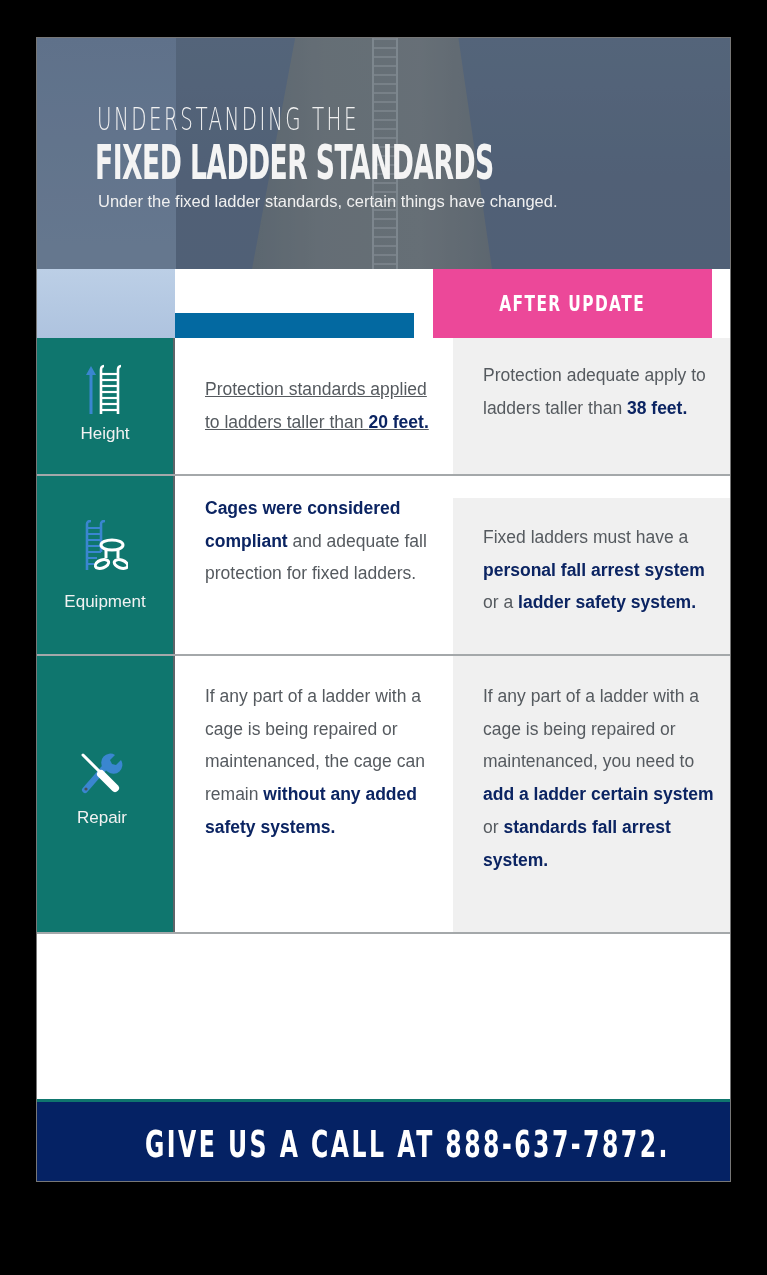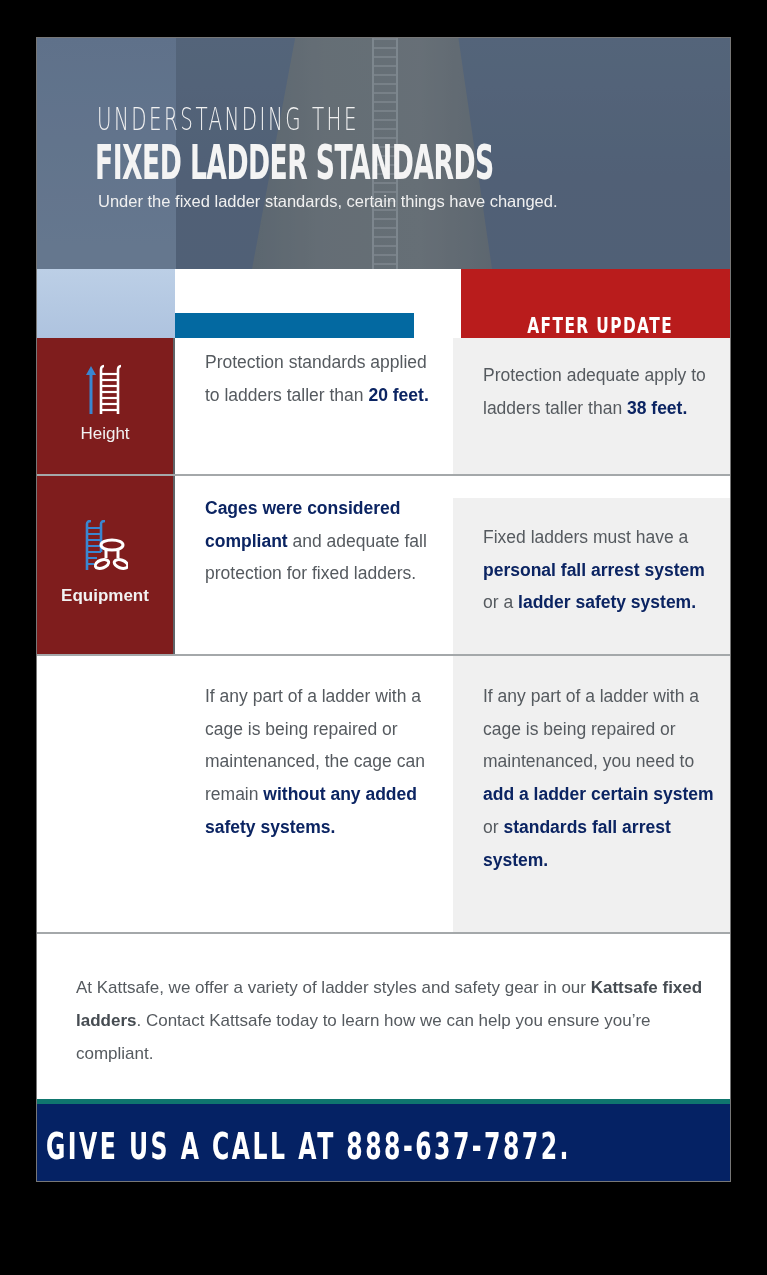--- a/index.html
+++ b/index.html
@@ -30,43 +30,43 @@
 
   
   .head-row { position:absolute; left:0; top:231px; width:695px; height:69px; }
   .head-row .corner { position:absolute; left:0; top:0; width:138px; height:69px;
                       background:linear-gradient(180deg,#bccfe6,#aec3df); }
   .head-row .col { position:absolute; top:0; height:69px; display:flex; align-items:center; justify-content:center;
                    color:#fff; }
   .head-row .col span { font-family:"DejaVu Sans", sans-serif; font-weight:bold; font-size:22px; letter-spacing:2px;
                         display:inline-block; transform:scaleX(.7); white-space:nowrap; }
   .head-row .before { left:138px; width:239px; background:#0369a1;margin-top:44px; }
-  .head-row .after { left:424px; width:279px; background:#b91c1c;align-items:flex-end; }
+  .head-row .after { left:396px; width:279px; background:#ec4899; }
 
   
   .row { position:absolute; left:0; width:695px; border-bottom:2px solid #a4a8aa; box-sizing:border-box; }
-  .row .label-cell { position:absolute; left:0; top:0; bottom:0; width:138px; background:#7f1d1d; color:#f2f2f2;
+  .row .label-cell { position:absolute; left:0; top:0; bottom:0; width:138px; background:#0f766e; color:#f2f2f2;
                      border-right:2px solid #5e6468; box-sizing:border-box; }
   .row .label-cell .icon { position:absolute; left:50%; transform:translateX(-50%); }
   .row .label-cell .lbl { position:absolute; left:0; right:0; text-align:center; font-size:17px; }
   .row .cell { position:absolute; top:0; bottom:0; box-sizing:border-box; padding-left:30px; padding-right:16px;
                font-size:17.5px; line-height:32.7px; color:#555a5f; }
   .row .cell.before { left:138px; width:278px; background:#fff; }
   .row .cell.after { left:416px; width:279px; background:#f0f0f0; }
   .row .cell b { color:#0b2462; font-weight:bold; }
 
   .r1 { top:300px; height:138px; }
   .r2 { top:438px; height:180px; }
   .r3 { top:618px; height:278px; }
 
   
   .footer-text { position:absolute; left:39px; top:933px; width:630px; font-size:17px; line-height:33px; color:#555a5f; }
   .footer-text b { color:#464c52; }
   .cta { position:absolute; left:0; top:1061px; width:695px; height:84px; background:#052264;
-         display:flex; align-items:center; justify-content:flex-end; border-top:5px solid #0f766e; }
+         display:flex; align-items:center; justify-content:center; border-top:3px solid #0f766e;padding-left:23px; }
   .cta span { color:#fff; font-family:"DejaVu Sans", sans-serif; font-weight:bold; font-size:38px; letter-spacing:4px;
               display:inline-block; transform:scaleX(.62); white-space:nowrap; }
 </style>
 </head>
 <body>
 
 <div class="panel">
 
   <div class="hero">
     <div class="sky"></div>
@@ -100,21 +100,21 @@
             <line x1="16" y1="22" x2="33" y2="22"></line>
               <line x1="16" y1="28" x2="33" y2="28"></line>
             <line x1="16" y1="34" x2="33" y2="34"></line>
               <line x1="16" y1="40" x2="33" y2="40"></line>
             <line x1="16" y1="46" x2="33" y2="46"></line>
           </g>
         </svg>
       </span>
       <div class="lbl" style="top:86px;">Height</div>
     </div>
-    <div class="cell before" style="padding-top:8px;">
+    <div class="cell before" style="padding-top:35px;text-decoration:underline;">
       <span>Protection standards applied to ladders taller than </span><b>20 feet.</b>
     </div>
     <div class="cell after" style="padding-top:21px;">
       <span>Protection adequate apply to ladders taller than </span><b>38 feet.</b>
     </div>
   </div>
 
   <div class="row r2">
     <div class="label-cell">
       <span class="icon" style="top:44px;">
@@ -128,39 +128,48 @@
             <line x1="5" y1="32" x2="19" y2="32"></line>
               <line x1="5" y1="38" x2="15" y2="38"></line>
             <line x1="5" y1="44" x2="12" y2="44"></line>
           </g>
           <ellipse cx="30" cy="25" rx="11" ry="5" fill="none" stroke="#fff" stroke-width="3"></ellipse>
           <path d="M24 29 L24 38 M36 29 L36 38" stroke="#fff" stroke-width="3"></path>
           <ellipse cx="20" cy="44" rx="7" ry="4" fill="none" stroke="#fff" stroke-width="3" transform="rotate(-20 20 44)"></ellipse>
           <ellipse cx="39" cy="44" rx="7" ry="4" fill="none" stroke="#fff" stroke-width="3" transform="rotate(20 39 44)"></ellipse>
         </svg>
       </span>
-      <div class="lbl" style="top:110px;font-weight:bold;">Equipment</div>
+      <div class="lbl" style="top:116px;">Equipment</div>
     </div>
     <div class="cell before" style="padding-top:16px;">
       <b>Cages were considered compliant</b><span> and adequate fall protection for fixed ladders.</span>
     </div>
     <div class="cell after" style="padding-top:23px;margin-top:22px;">
       <span>Fixed ladders must have a </span><b>personal fall arrest system</b><span> or a </span><b>ladder safety system.</b>
     </div>
   </div>
 
   <div class="row r3">
+    <div class="label-cell">
+      <span class="icon" style="top:96px; margin-left:-4px;">
+        <svg width="44" height="42" viewBox="0 0 44 42">
+          <path d="M6 38 L26 15" stroke="#3a86d0" stroke-width="6" stroke-linecap="round"></path>
+          <path d="M24 16 A9 9 0 0 1 36 3 L31 8 L33 12 L37 13 L42 8 A9 9 0 0 1 29 20 Z" fill="#3a86d0"></path>
+          <circle cx="7" cy="37" r="1.6" fill="#475058"></circle>
+          <path d="M4 3 L24 23" stroke="#fff" stroke-width="3" stroke-linecap="round"></path>
+          <path d="M22 22 L36 36" stroke="#fff" stroke-width="8" stroke-linecap="round"></path>
+        </svg>
+      </span>
+      <div class="lbl" style="top:152px; padding-right:6px;">Repair</div>
+    </div>
     <div class="cell before" style="padding-top:24px;">
       <span>If any part of a ladder with a cage is being repaired or maintenanced, the cage can remain </span><b>without any added safety systems.</b>
     </div>
     <div class="cell after" style="padding-top:24px;">
       <span>If any part of a ladder with a cage is being repaired or maintenanced, you need to </span><b>add a ladder certain system</b><span> or </span><b>standards fall arrest system.</b>
     </div>
   </div>
 
-  <div class="footer-text">
-    <span>At Kattsafe, we offer a variety of ladder styles and safety gear in our </span><b>Kattsafe fixed ladders</b><span>. Contact Kattsafe today to learn how we can help you ensure you’re compliant.</span>
-  </div>
 
   <div class="cta">
     <span>GIVE US A CALL AT 888-637-7872.</span>
   </div>
 </div>
 
 </body></html>

